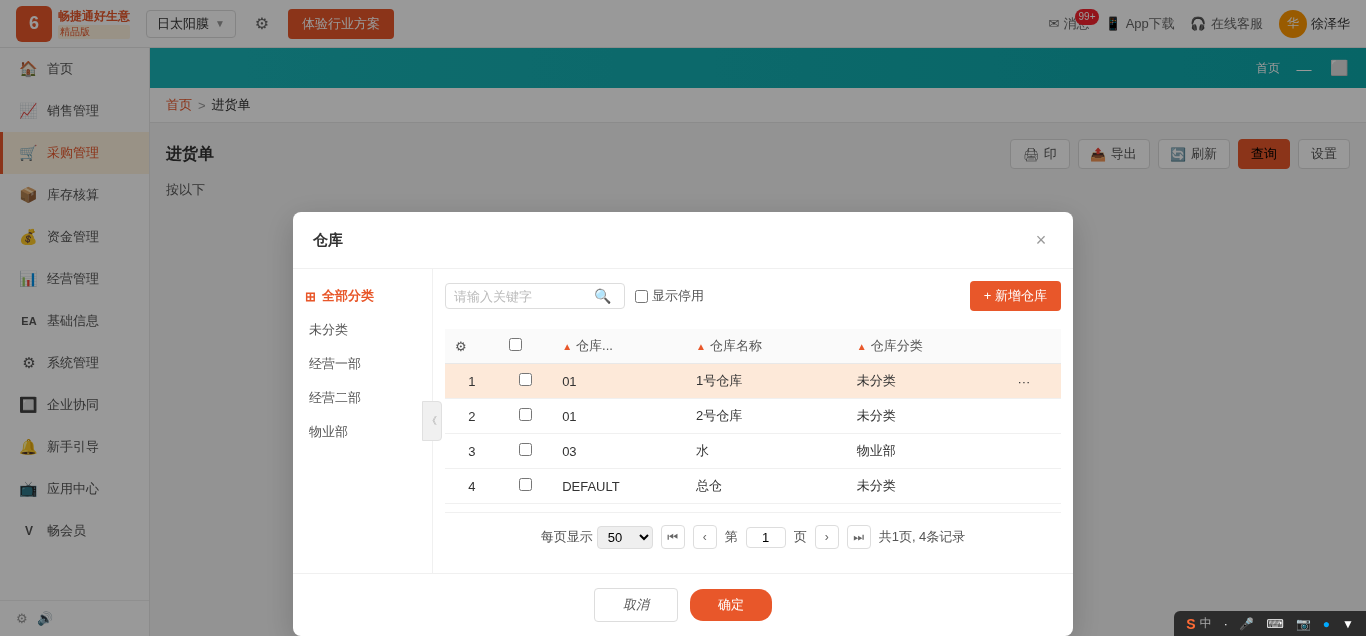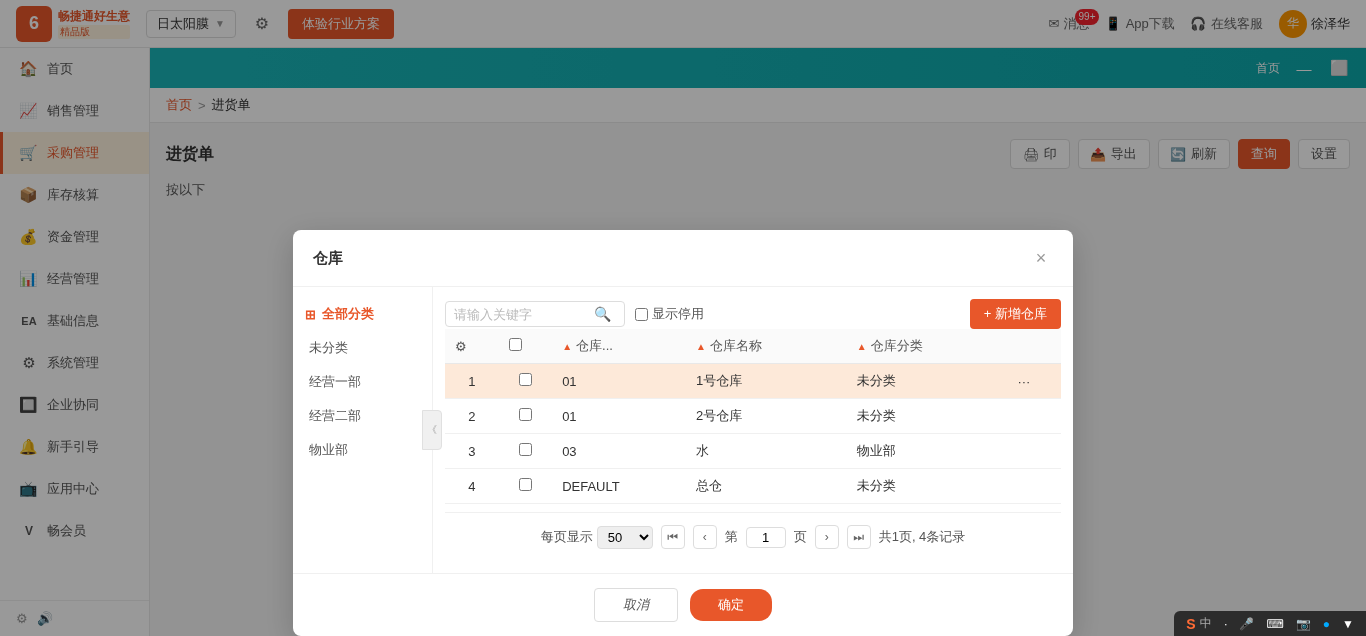--- a/index.html
+++ b/index.html
@@ -182,21 +182,21 @@
       border: 1px solid #ddd;
       background: #fff;
       border-radius: 4px;
       cursor: pointer;
       font-size: 13px;
       color: #555;
       display: flex; align-items: center; gap: 4px;
     }
     .btn-orange {
       background: #e8572a;
-      color: #ffffff;
+      color: #000000;
       border-color: #e8572a;
     }
     .filter-bar {
       display: flex;
       align-items: center;
       gap: 10px;
       margin-bottom: 12px;
       font-size: 13px;
       color: #555;
     }
@@ -287,21 +287,21 @@
     .table-panel {
       flex: 1;
       display: flex;
       flex-direction: column;
       padding: 12px;
       overflow: hidden;
     }
     .table-toolbar {
       display: flex;
       align-items: center;
-      margin-bottom: 0;
+      margin-bottom: 18px;
       gap: 10px;
     }
     .search-box {
       display: flex;
       align-items: center;
       border: 1px solid #ddd;
       border-radius: 4px;
       padding: 4px 8px;
       background: #fff;
       flex: 0 0 180px;

